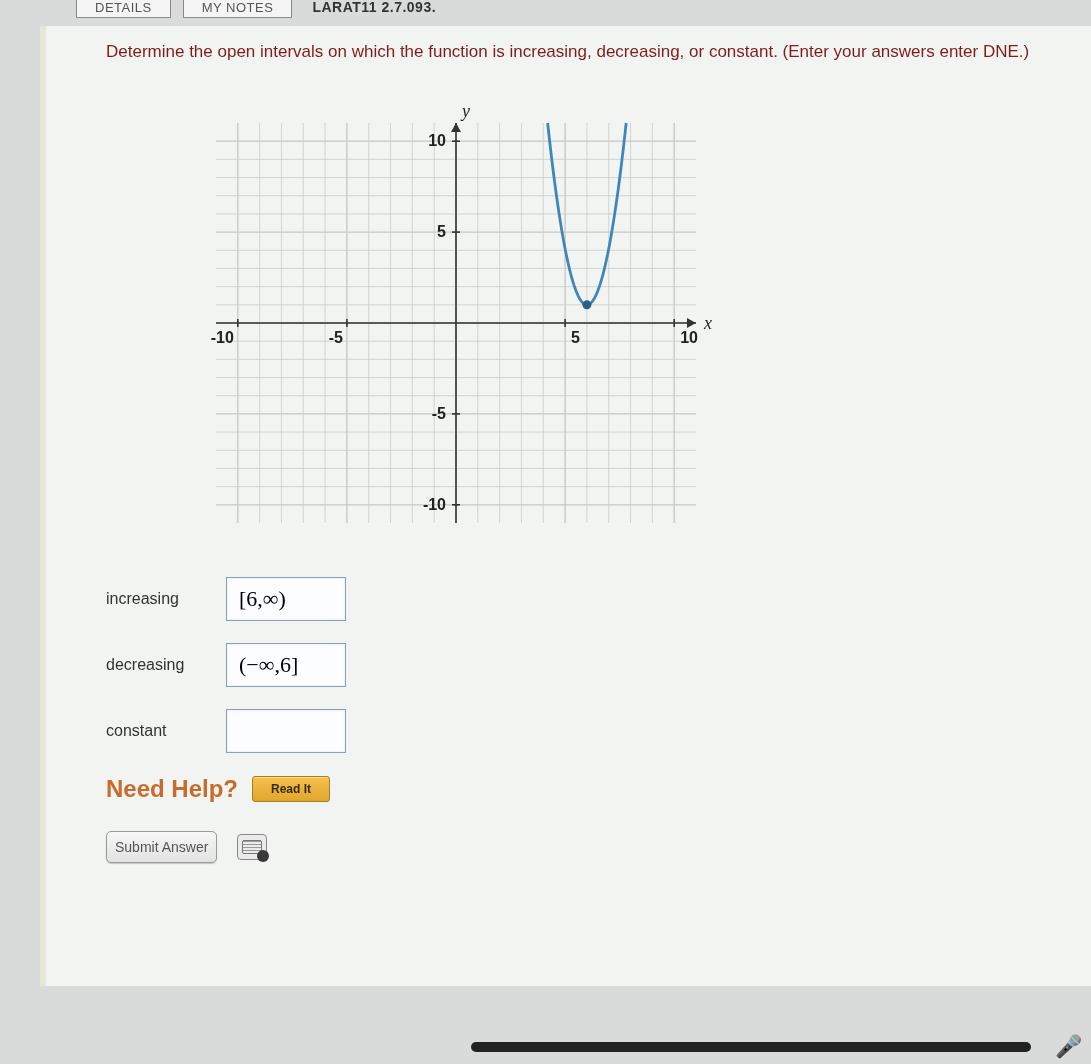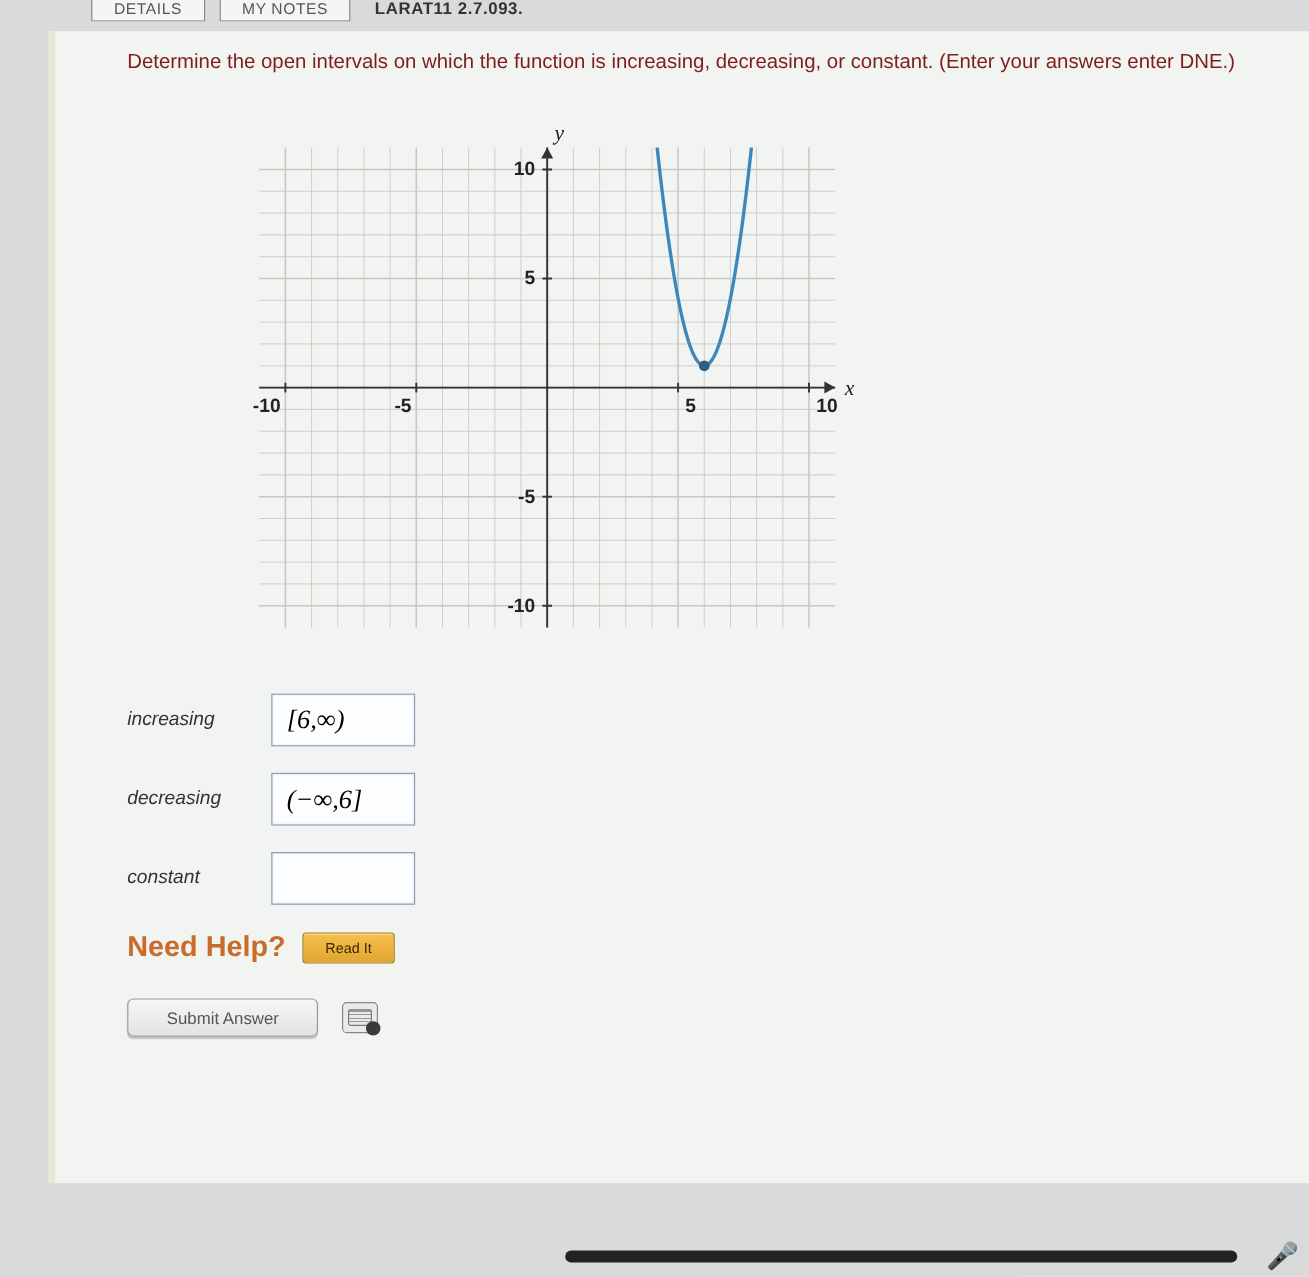--- a/index.html
+++ b/index.html
@@ -50,21 +50,20 @@
     margin-bottom: 18px;
   }
   .chart-wrap {
     margin-left: 70px;
     margin-top: 8px;
     margin-bottom: 10px;
     position: relative;
   }
   .answers {
     margin-top: 6px;
-    font-style: italic;
   }
   .answer-row {
     display: flex;
     align-items: center;
     margin-bottom: 22px;
   }
   .answer-label {
     width: 120px;
     font-size: 16px;
     color: #333;
@@ -90,36 +89,36 @@
   .help-label {
     font-size: 24px;
     font-weight: bold;
     color: #c96b2a;
   }
   .read-it {
     background: linear-gradient(#f6c04d, #e0a62e);
     border: 1px solid #a67d1f;
     color: #3a2a07;
     font-size: 12px;
-    font-weight: normal;
+    font-weight: bold;
     padding: 5px 18px;
     border-radius: 3px;
     box-shadow: inset 0 1px 0 rgba(255,255,255,0.4);
   }
   .submit-row {
     margin-top: 28px;
     display: flex;
     align-items: center;
     gap: 20px;
   }
   .submit-btn {
     background: linear-gradient(#f7f7f7, #e2e2e2);
     border: 1px solid #9a9a9a;
     border-radius: 5px;
-    padding: 7px 32px;
+    padding: 7px 8px;
     font-size: 14px;
     color: #555;
     box-shadow: 0 1px 1px rgba(0,0,0,0.2);
   }
   .keypad-icon {
     width: 30px;
     height: 26px;
     border: 1px solid #888;
     border-radius: 4px;
     background: #eaeaea;

